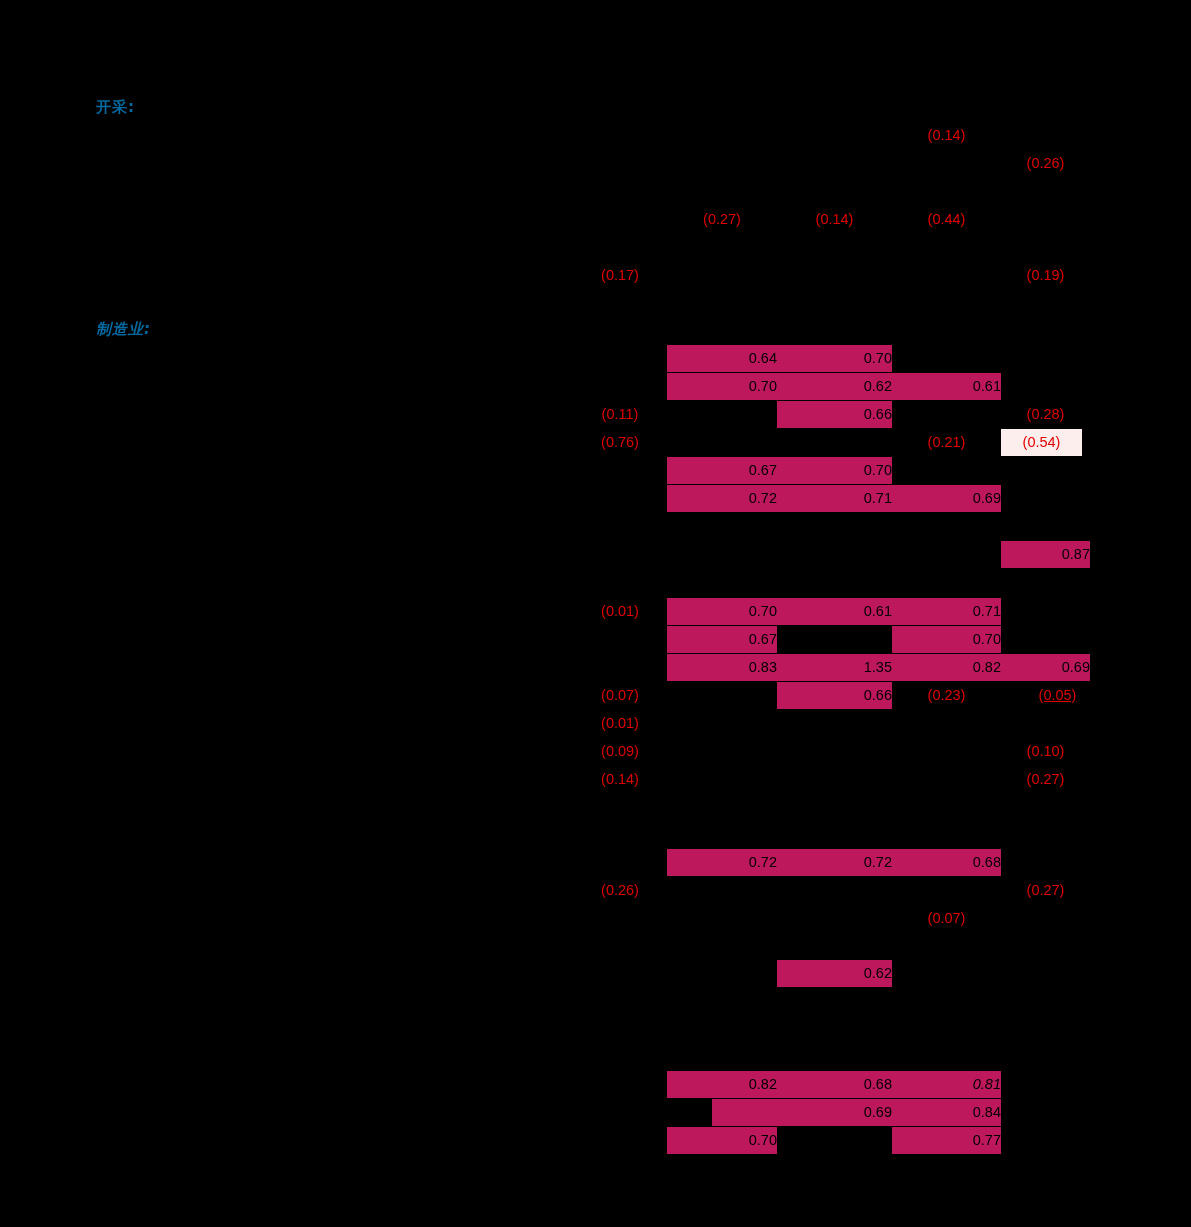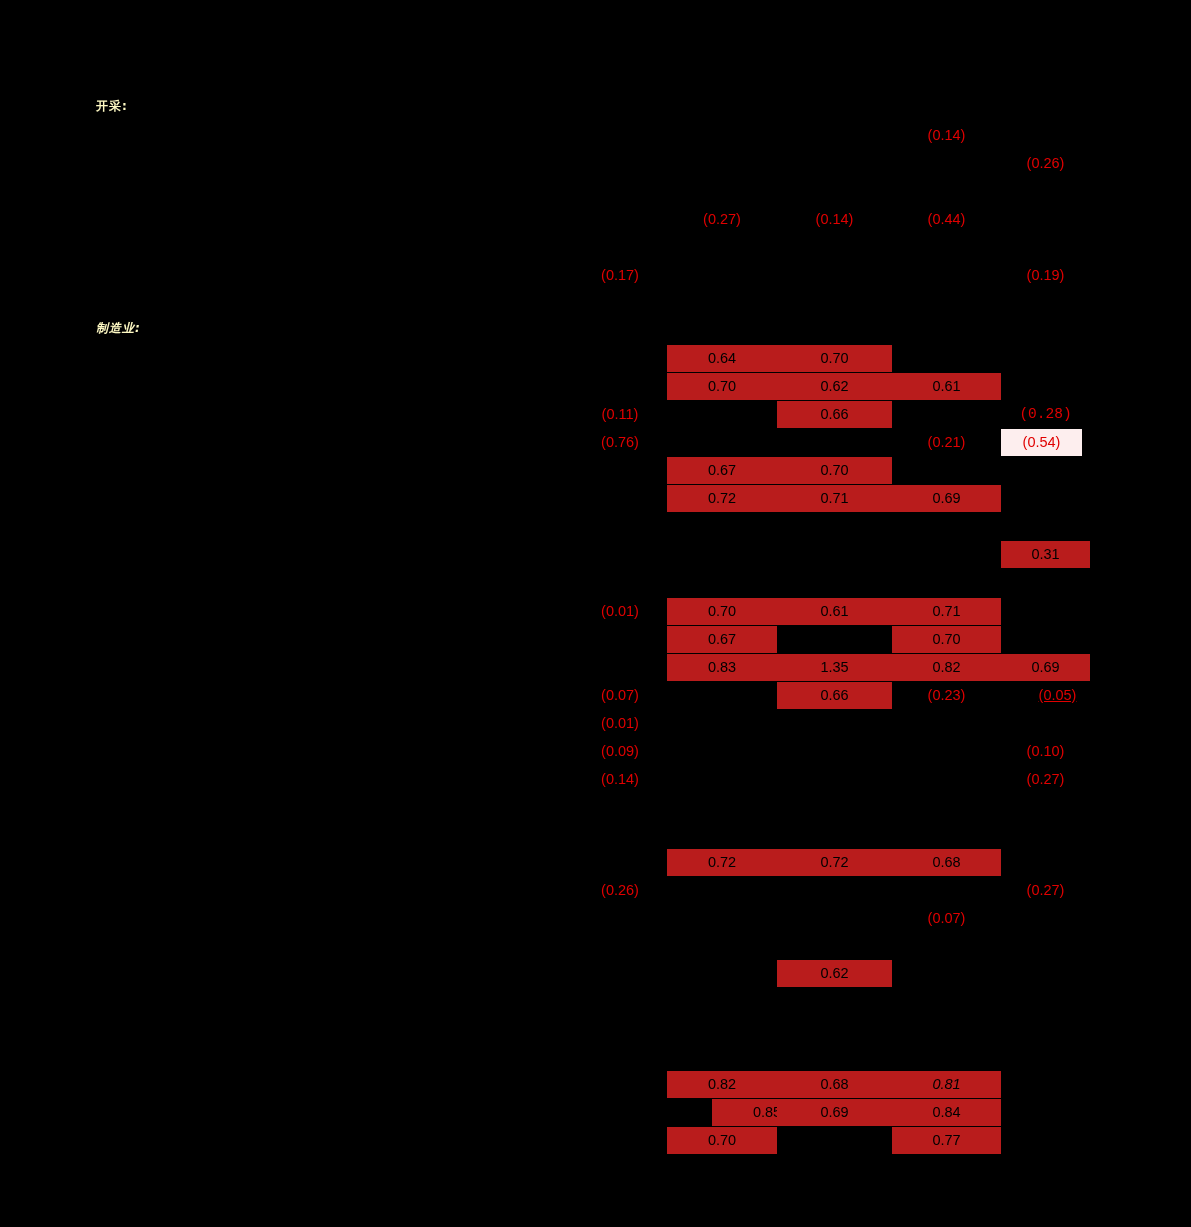--- a/index.html
+++ b/index.html
@@ -15,38 +15,39 @@
     overflow: hidden;
   }
   .sheet {
     position: absolute;
     left: 0; top: 0;
     width: 1191px;
     height: 1227px;
   }
   .section-label {
     position: absolute;
-    color: #fef9c3;
+    color: #0369a1;
     font-family: "DejaVu Sans", sans-serif;
-    font-size: 12px;
+    font-size: 15px;
     font-weight: bold;
     letter-spacing: 1px;
     white-space: nowrap;
   }
   .cell {
     position: absolute;
     height: 27px;
     line-height: 27px;
     font-size: 14.5px;
     text-align: center;
     white-space: nowrap;
   }
   .cell.pos {
-    background: #b91c1c;
+    background: #be185d;
     color: #000000;
+    text-align: right;
   }
   .cell.neg {
     color: #e00000;
     background: transparent;
   }
   .cell.neg-fill {
     color: #e00000;
     background: #fdeeee;
   }
 </style>
@@ -66,30 +67,30 @@
       <div class="cell neg" style="left: 892px; top: 206px; width: 109px; height: 27px; line-height: 27px;">(0.44)</div>
       <div class="cell neg" style="left: 573px; top: 262px; width: 94px; height: 27px; line-height: 27px;">(0.17)</div>
       <div class="cell neg" style="left: 1001px; top: 262px; width: 89px; height: 27px; line-height: 27px;">(0.19)</div>
       <div class="cell pos" style="left: 667px; top: 345px; width: 110px; height: 27px; line-height: 27px;">0.64</div>
       <div class="cell pos" style="left: 777px; top: 345px; width: 115px; height: 27px; line-height: 27px;">0.70</div>
       <div class="cell pos" style="left: 667px; top: 373px; width: 110px; height: 27px; line-height: 27px;">0.70</div>
       <div class="cell pos" style="left: 777px; top: 373px; width: 115px; height: 27px; line-height: 27px;">0.62</div>
       <div class="cell pos" style="left: 892px; top: 373px; width: 109px; height: 27px; line-height: 27px;">0.61</div>
       <div class="cell neg" style="left: 573px; top: 401px; width: 94px; height: 27px; line-height: 27px;">(0.11)</div>
       <div class="cell pos" style="left: 777px; top: 401px; width: 115px; height: 27px; line-height: 27px;">0.66</div>
-      <div class="cell neg" style="left: 1001px; top: 401px; width: 89px; height: 27px; line-height: 27px; font-family: Liberation Mono, monospace;">(0.28)</div>
+      <div class="cell neg" style="left: 1001px; top: 401px; width: 89px; height: 27px; line-height: 27px;">(0.28)</div>
       <div class="cell neg" style="left: 573px; top: 429px; width: 94px; height: 27px; line-height: 27px;">(0.76)</div>
       <div class="cell neg" style="left: 892px; top: 429px; width: 109px; height: 27px; line-height: 27px;">(0.21)</div>
       <div class="cell neg-fill" style="left: 1001px; top: 429px; width: 81px; height: 27px; line-height: 27px;">(0.54)</div>
       <div class="cell pos" style="left: 667px; top: 457px; width: 110px; height: 27px; line-height: 27px;">0.67</div>
       <div class="cell pos" style="left: 777px; top: 457px; width: 115px; height: 27px; line-height: 27px;">0.70</div>
       <div class="cell pos" style="left: 667px; top: 485px; width: 110px; height: 27px; line-height: 27px;">0.72</div>
       <div class="cell pos" style="left: 777px; top: 485px; width: 115px; height: 27px; line-height: 27px;">0.71</div>
       <div class="cell pos" style="left: 892px; top: 485px; width: 109px; height: 27px; line-height: 27px;">0.69</div>
-      <div class="cell pos" style="left: 1001px; top: 541px; width: 89px; height: 27px; line-height: 27px;">0.31</div>
+      <div class="cell pos" style="left: 1001px; top: 541px; width: 89px; height: 27px; line-height: 27px;">0.87</div>
       <div class="cell neg" style="left: 573px; top: 598px; width: 94px; height: 27px; line-height: 27px;">(0.01)</div>
       <div class="cell pos" style="left: 667px; top: 598px; width: 110px; height: 27px; line-height: 27px;">0.70</div>
       <div class="cell pos" style="left: 777px; top: 598px; width: 115px; height: 27px; line-height: 27px;">0.61</div>
       <div class="cell pos" style="left: 892px; top: 598px; width: 109px; height: 27px; line-height: 27px;">0.71</div>
       <div class="cell pos" style="left: 667px; top: 626px; width: 110px; height: 27px; line-height: 27px;">0.67</div>
       <div class="cell pos" style="left: 892px; top: 626px; width: 109px; height: 27px; line-height: 27px;">0.70</div>
       <div class="cell pos" style="left: 667px; top: 654px; width: 110px; height: 27px; line-height: 27px;">0.83</div>
       <div class="cell pos" style="left: 777px; top: 654px; width: 115px; height: 27px; line-height: 27px;">1.35</div>
       <div class="cell pos" style="left: 892px; top: 654px; width: 109px; height: 27px; line-height: 27px;">0.82</div>
       <div class="cell pos" style="left: 1001px; top: 654px; width: 89px; height: 27px; line-height: 27px;">0.69</div>

